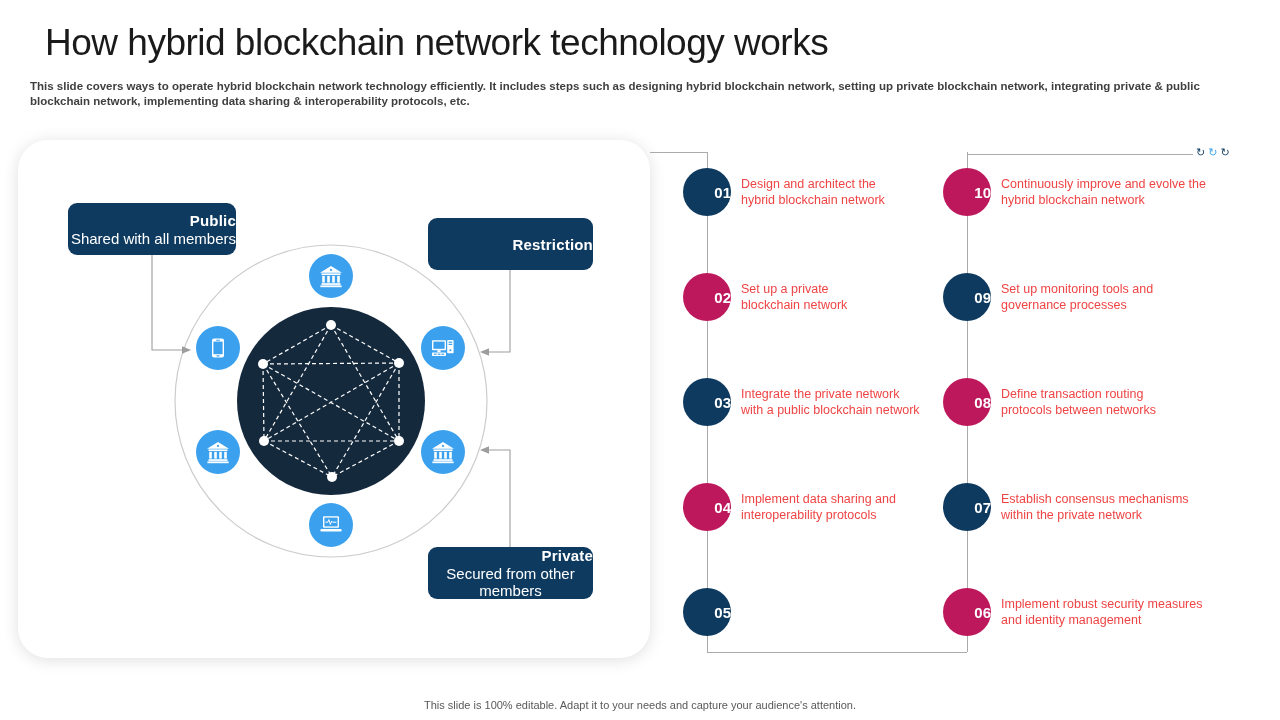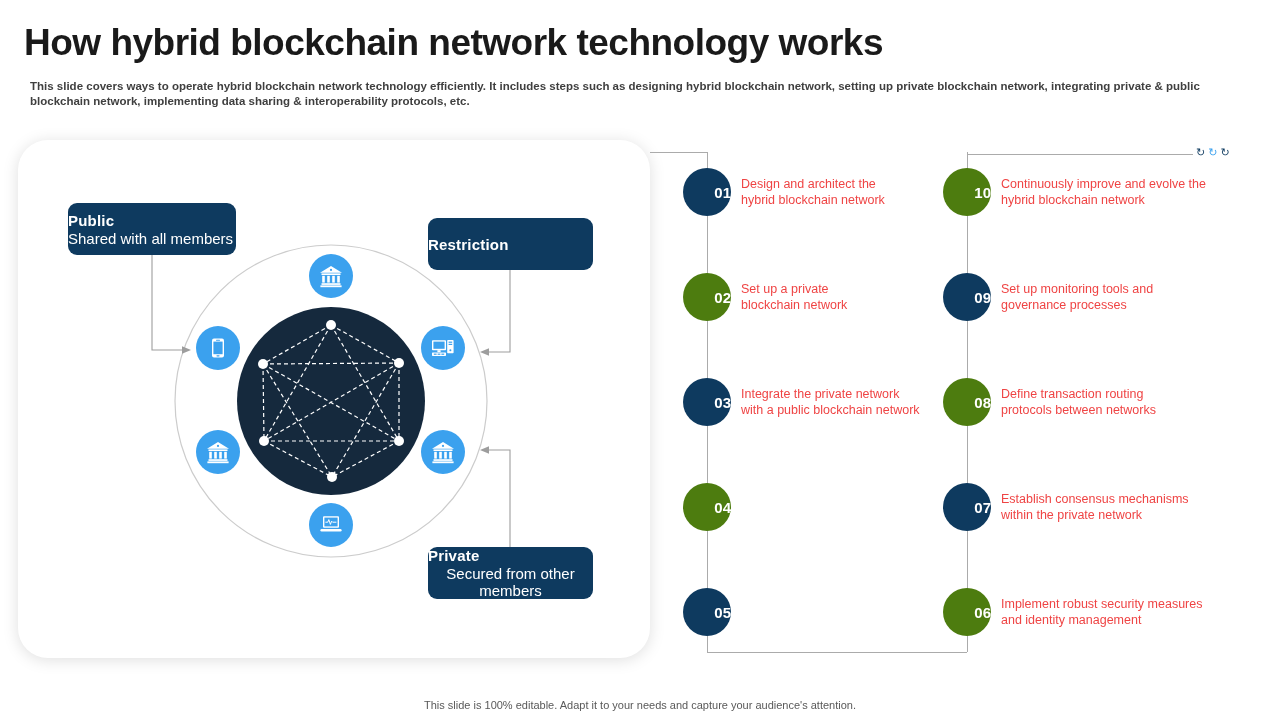--- a/index.html
+++ b/index.html
@@ -1,49 +1,49 @@
 <!DOCTYPE html>
 <html><head>
 <meta charset="utf-8">
 <style>
   html,body{margin:0;padding:0;}
   body{
     width:1280px;height:720px;position:relative;overflow:hidden;
     background:#ffffff;font-family:"Liberation Sans",sans-serif;
   }
   .title{
-    position:absolute;left:24px;top:22px;width:1100px;
-    font-size:37px;font-weight:700;color:#1a1a1a;letter-spacing:-0.5px;
+    position:absolute;left:45px;top:22px;width:1100px;
+    font-size:37px;font-weight:400;color:#1a1a1a;letter-spacing:-0.5px;
   }
   .description{
     position:absolute;left:30px;top:79px;width:1185px;
     font-size:11.5px;font-weight:700;color:#3f3f3f;line-height:1.32;
   }
   .card{
     position:absolute;left:18px;top:140px;width:632px;height:518px;
     background:#fff;border-radius:30px;
     box-shadow:0 2px 16px rgba(0,0,0,0.13);
   }
   .diagram{position:absolute;left:0;top:0;}
   .label-box{
     position:absolute;background:#0e3a5f;border-radius:9px;color:#fff;
-    display:flex;flex-direction:column;align-items:flex-start;justify-content:center;
+    display:flex;flex-direction:column;align-items:flex-end;justify-content:center;
     text-align:center;z-index:3;
   }
   .label-title{font-size:15px;font-weight:700;letter-spacing:0.2px;}
   .label-sub{font-size:15px;margin-top:1px;}
   .vline,.hline{position:absolute;background:#ababab;z-index:0;}
   .vline{width:1px;} .hline{height:1px;}
   .step{position:absolute;width:290px;height:48px;z-index:2;}
   .step-circle{
     position:absolute;left:0;top:0;width:48px;height:48px;border-radius:50%;
     display:flex;align-items:center;justify-content:flex-end;
     color:#fff;font-size:15px;font-weight:700;
   }
-  .navy{background:#0e3a5f;} .blue{background:#4d7c0f;}
+  .navy{background:#0e3a5f;} .blue{background:#be185d;}
   .step-text{
     position:absolute;left:58px;top:50%;transform:translateY(-50%);
     width:228px;font-size:12.5px;color:#ef4444;line-height:1.3;
     white-space:pre-line;
   }
   .rotate-icons{
     position:absolute;left:1196px;top:147px;display:flex;gap:3px;
     font-size:11px;line-height:1;z-index:2;
   }
   .rot-navy{color:#0e3a5f;} .rot-blue{color:#3ba1ee;}
@@ -200,20 +200,22 @@
   <div class="step-circle navy">
       <span>03</span>
     </div>
   <div class="step-text">Integrate the private network
 with a public blockchain network</div>
 </div>
 <div class="step" style="left:683px;top:483px;">
   <div class="step-circle blue">
       <span>04</span>
     </div>
+  <div class="step-text">Implement data sharing and
+interoperability protocols</div>
 </div>
 <div class="step" style="left:683px;top:588px;">
   <div class="step-circle navy">
       <span>05</span>
     </div>
 </div>
 
 <div class="step" style="left:943px;top:168px;">
   <div class="step-circle blue">
       <span>10</span>

